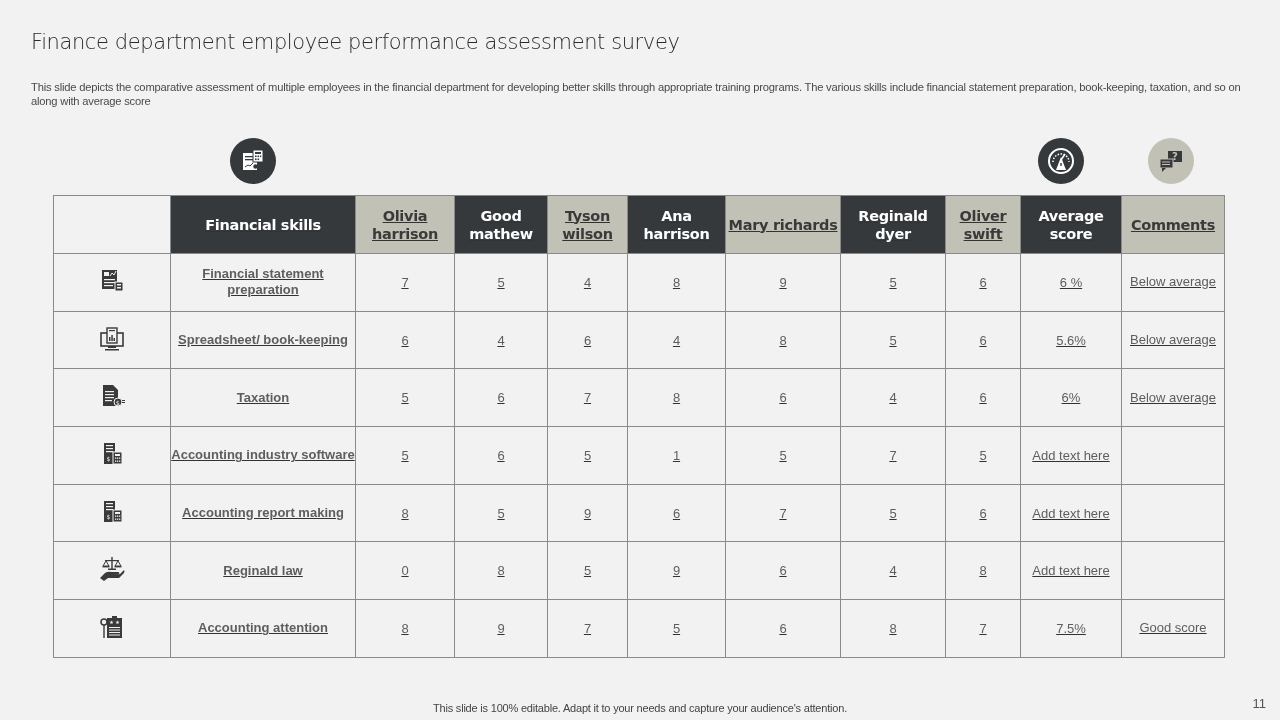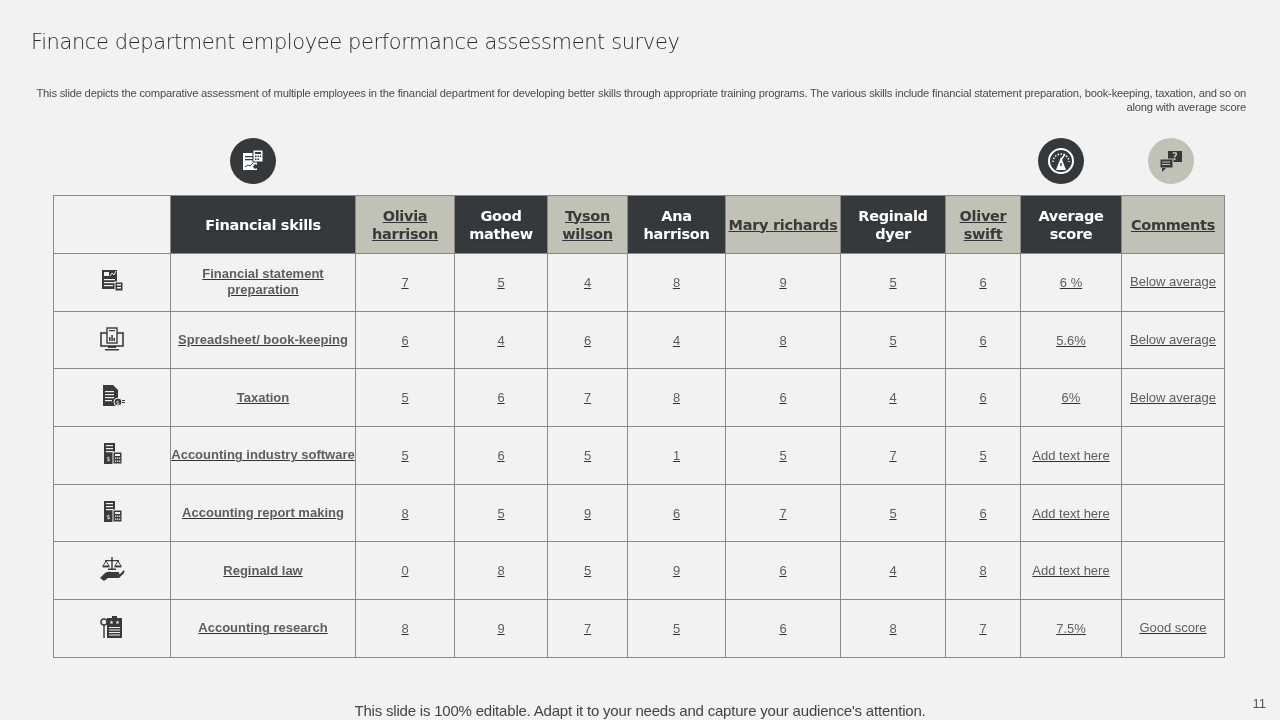--- a/index.html
+++ b/index.html
@@ -5,22 +5,22 @@
   * { box-sizing: border-box; margin: 0; padding: 0; }
   html, body { width: 1280px; height: 720px; background: #f2f2f2; overflow: hidden; }
   body { position: relative; font-family: "Liberation Sans", "DejaVu Sans", sans-serif; color: #333; }
 
   .title {
     position: absolute; left: 31px; top: 30px;
     font-family: "DejaVu Sans", sans-serif; font-weight: 300;
     font-size: 21px; color: #2b2b2b; letter-spacing: -0.4px; white-space: nowrap;
   }
   .subtitle {
-    position: absolute; left: 31px; top: 86px; width: 1215px;
-    font-size: 11.2px; line-height: 14px; color: #4a4a4a; letter-spacing: -0.2px; text-align: right;
+    position: absolute; left: 31px; top: 80px; width: 1215px;
+    font-size: 11.2px; line-height: 14px; color: #4a4a4a; letter-spacing: -0.2px;
   }
 
   .pin {
     position: absolute; width: 46px; height: 46px; border-radius: 50%;
     display: flex; align-items: center; justify-content: center;
   }
   .pin::after {
     content: ""; position: absolute; left: 50%; bottom: -7px; transform: translateX(-50%);
     border-left: 6px solid transparent; border-right: 6px solid transparent;
     border-top: 9px solid inherit;
@@ -46,21 +46,21 @@
   th.blank { background: transparent; border: none; border-bottom: 1.5px solid #8a8a8a; }
   table.grid td { height: 57.7px; font-size: 13px; color: #5e5e5e; background: #f2f2f2; }
   td.skill { font-weight: bold; color: #3c3c3c; font-size: 13px; line-height: 16px; }
   td.icon-cell { color: #3a3a3a; }
   td.comment { font-size: 12.5px; line-height: 16px; }
 
   .rowicon { display: inline-block; width: 28px; height: 26px; }
 
   .footer {
     position: absolute; left: 0; width: 1280px; top: 702px; text-align: center;
-    font-size: 15px; color: #444; letter-spacing: -0.2px;
+    font-size: 11px; color: #444; letter-spacing: -0.2px;
   }
   .pagenum { position: absolute; right: 14px; top: 696px; font-size: 13px; color: #555; }
 </style>
 </head>
 <body>
 
 <div class="title">Finance department employee performance assessment survey</div>
 <div class="subtitle">This slide depicts the comparative assessment of multiple employees in the financial department for developing better skills through appropriate training programs. The various skills include financial statement preparation, book-keeping, taxation, and so on along with average score</div>
 
 <div class="pin dark" style="left:230px; top:138px;">
@@ -306,21 +306,21 @@
             <text x="13.5" y="10" font-size="5" fill="#f2f2f2" text-anchor="middle" font-family="DejaVu Sans, sans-serif">★</text>
             <text x="19.5" y="10" font-size="5" fill="#f2f2f2" text-anchor="middle" font-family="DejaVu Sans, sans-serif">★</text>
             <rect x="11" y="13" width="11" height="1" fill="#f2f2f2"></rect>
             <rect x="11" y="15.5" width="11" height="1" fill="#f2f2f2"></rect>
             <rect x="11" y="18" width="11" height="1" fill="#f2f2f2"></rect>
             <rect x="11" y="20.5" width="11" height="1" fill="#f2f2f2"></rect>
             <circle cx="6" cy="8" r="3" fill="none" stroke="#3a3a3a" stroke-width="1.5"></circle>
             <rect x="5.3" y="11" width="1.4" height="13" fill="#3a3a3a"></rect>
           </svg>
       </td>
-      <td class="skill">Accounting research</td>
+      <td class="skill">Accounting attention</td>
       <td>8</td>
       <td>9</td>
       <td>7</td>
       <td>5</td>
       <td>6</td>
       <td>8</td>
       <td>7</td>
       <td>7.5%</td>
       <td class="comment">Good score</td>
     </tr>

